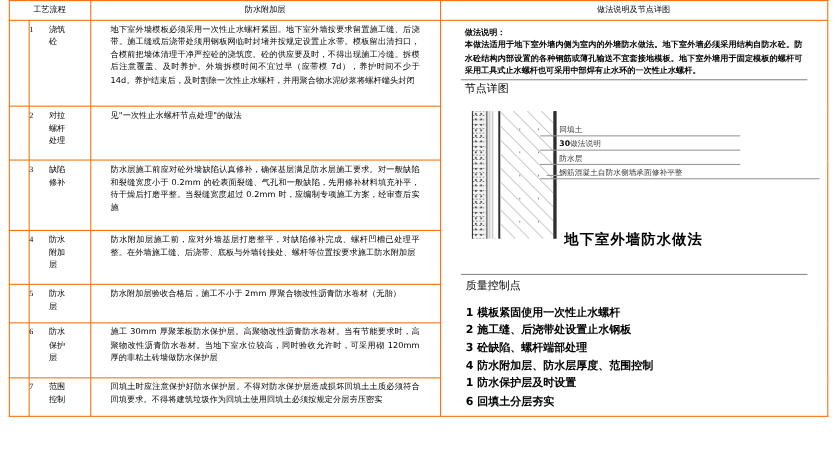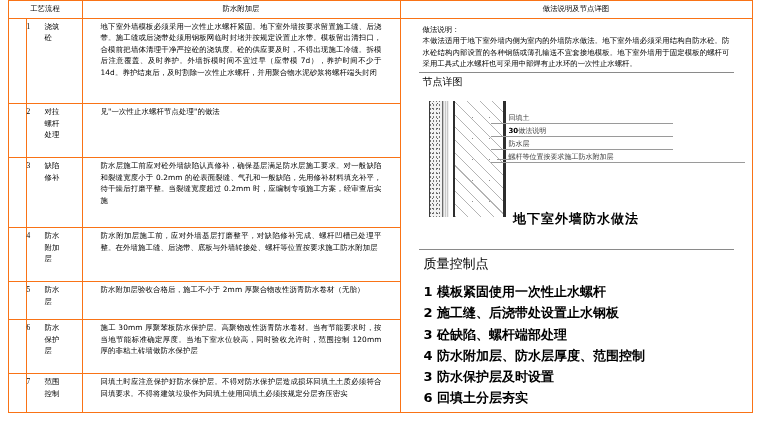--- a/index.html
+++ b/index.html
@@ -86,20 +86,21 @@
   }
   .detail-inner {
     position: relative;
     height: 100%;
   }
   .desc-block {
     padding: 3px 4px 2px 4px;
     text-align: justify;
     font-size: 7.4px;
     line-height: 1.55;
+    font-weight: bold;
   }
   .desc-title { margin-bottom: 0px; }
   .rule {
     border-top: 1px solid #8a8a8a;
     height: 0;
     font-size: 0;
     line-height: 0;
   }
   .node-title {
     padding: 2px 4px 0 4px;
@@ -204,21 +205,21 @@
     left: 0; right: 0;
     top: 118px;
     text-align: center;
     font-size: 13px;
     font-weight: bold;
     letter-spacing: 1px;
   }
   
   .qc-block {
     padding: 3px 4px 2px 5px;
-    font-size: 13px;
+    font-size: 10px;
     line-height: 1.62;
   }
   .qc-title { margin-bottom: 7px; }
   .qc-item { white-space: nowrap; font-weight: bold; }
 </style>
 </head>
 <body>
 
 <div id="page">
 
@@ -273,36 +274,36 @@
                   <span class="lbl"><b>30</b><span>做法说明</span></span>
                 </div>
                 <div class="lead-row r3">
                   <span class="stub"></span>
                   <span class="hline"></span>
                   <span class="lbl">防水层</span>
                 </div>
                 <div class="lead-row r4">
                   <span class="stub"></span>
                   <span class="hline"></span>
-                  <span class="lbl">螺杆等位置按要求施工防水附加层</span>
+                  <span class="lbl">钢筋混凝土自防水侧墙承面修补平整</span>
                 </div>
               </div>
 
               <div class="fig-caption">地下室外墙防水做法</div>
             </div>
 
             <div class="rule"></div>
 
             <div class="qc-block">
               <div class="qc-title">质量控制点</div>
               <div class="qc-item">1 模板紧固使用一次性止水螺杆</div>
               <div class="qc-item">2 施工缝、后浇带处设置止水钢板</div>
               <div class="qc-item">3 砼缺陷、螺杆端部处理</div>
               <div class="qc-item">4 防水附加层、防水层厚度、范围控制</div>
-              <div class="qc-item">3 防水保护层及时设置</div>
+              <div class="qc-item">1 防水保护层及时设置</div>
               <div class="qc-item">6 回填土分层夯实</div>
             </div>
           </div>
         </td>
       </tr>
 
       <tr>
         <td class="no">2</td>
         <td class="stage">对拉螺杆处理</td>
         <td class="method">见"一次性止水螺杆节点处理"的做法</td>
@@ -318,21 +319,21 @@
         <td class="method">防水附加层施工前，应对外墙基层打磨整平，对缺陷修补完成、螺杆凹槽已处理平整。在外墙施工缝、后浇带、底板与外墙转接处、螺杆等位置按要求施工防水附加层</td>
       </tr>
       <tr>
         <td class="no">5</td>
         <td class="stage">防水层</td>
         <td class="method">防水附加层验收合格后，施工不小于 2mm 厚聚合物改性沥青防水卷材（无胎）</td>
       </tr>
       <tr>
         <td class="no">6</td>
         <td class="stage">防水保护层</td>
-        <td class="method">施工 30mm 厚聚苯板防水保护层。高聚物改性沥青防水卷材。当有节能要求时，按当地节能标准确定厚度。当地下室水位较高，同时验收允许时，范围控制 120mm 厚的非粘土砖墙做防水保护层</td>
+        <td class="method">施工 30mm 厚聚苯板防水保护层。高聚物改性沥青防水卷材。当有节能要求时，高聚物改性沥青防水卷材。当地下室水位较高，同时验收允许时，可采用砌 120mm 厚的非粘土砖墙做防水保护层</td>
       </tr>
       <tr>
         <td class="no">7</td>
         <td class="stage">范围控制</td>
         <td class="method">回填土时应注意保护好防水保护层。不得对防水保护层造成损坏回填土土质必须符合回填要求。不得将建筑垃圾作为回填土使用回填土必须按规定分层夯压密实</td>
       </tr>
     </tbody>
   </table>
 
 </div>

